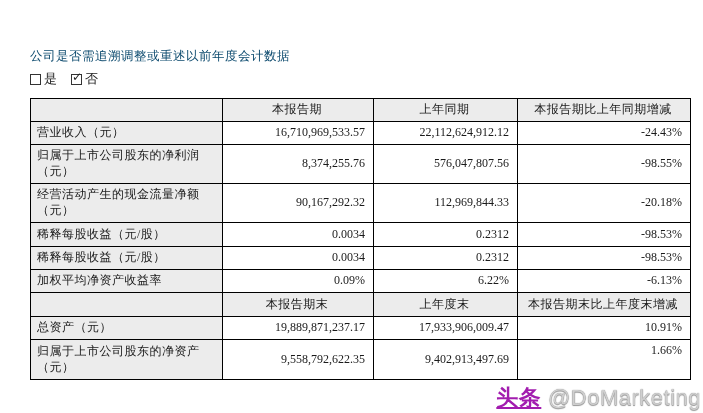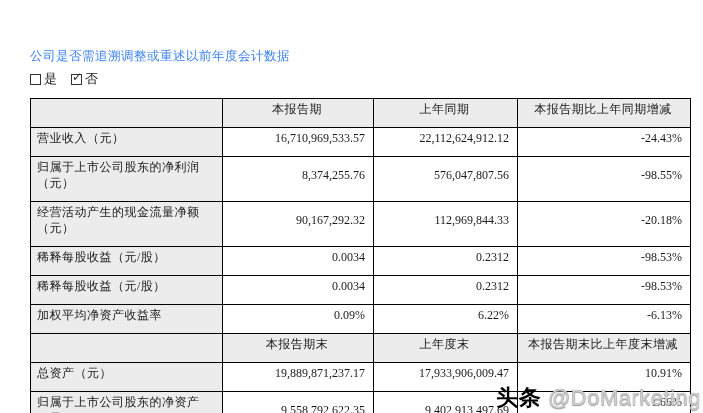--- a/index.html
+++ b/index.html
@@ -8,55 +8,55 @@
     font-family:"Liberation Serif","DejaVu Serif",serif;color:#1a1a1a;
     overflow:hidden;
   }
   .doc-title{
     position:absolute;left:30px;top:8px;
     font-family:"Liberation Sans","DejaVu Sans",sans-serif;
     font-size:17px;font-weight:bold;color:#000;letter-spacing:1px;
   }
   .subtitle{
     position:absolute;left:30px;top:48px;
-    font-size:12.5px;color:#3b82f6;letter-spacing:0.5px;
+    font-size:12.5px;color:#0c4a6e;letter-spacing:0.5px;
   }
   .checkline{
     position:absolute;left:30px;top:70px;
     font-size:13px;color:#222;display:flex;align-items:center;gap:14px;
   }
   .cb-opt{display:flex;align-items:center;gap:3px;}
   .cb{
     display:inline-block;width:11px;height:11px;border:1px solid #333;
     position:relative;background:#fff;box-sizing:border-box;
   }
   .cb .tick{
     position:absolute;left:0px;top:-4px;font-size:12px;color:#222;
     font-family:"DejaVu Sans",sans-serif;line-height:12px;
   }
   table.fin{
     position:absolute;left:30px;top:98px;width:660px;
     border-collapse:collapse;table-layout:fixed;
   }
   table.fin td{
     border:1px solid #000;font-size:12px;line-height:16px;
-    padding:2px 8px 10px 6px;vertical-align:middle;box-sizing:border-box;
+    padding:2px 8px 4px 6px;vertical-align:middle;box-sizing:border-box;
     overflow:hidden;
   }
   td.lbl{background:#ececec;text-align:left;letter-spacing:0.5px;}
   td.hdr{background:#ececec;text-align:center;letter-spacing:0.5px;}
   td.num{background:#ffffff;text-align:right;border-radius:10px;}
   .watermark{
     position:absolute;right:2px;bottom:0px;z-index:5;
     font-family:"Liberation Sans","DejaVu Sans",sans-serif;
     font-size:22px;letter-spacing:0.5px;white-space:nowrap;
     pointer-events:none;
   }
   .watermark .brand{
-    color:#000000;font-weight:bold;
+    color:#a21caf;font-weight:bold;text-decoration:underline;
   }
   .watermark .handle{
     color:#cfcfcf;text-shadow:0 0 1px #7d7d7d,0 1px 1px #9a9a9a;
   }
 </style>
 </head>
 <body>
 
 <div class="page">
 

